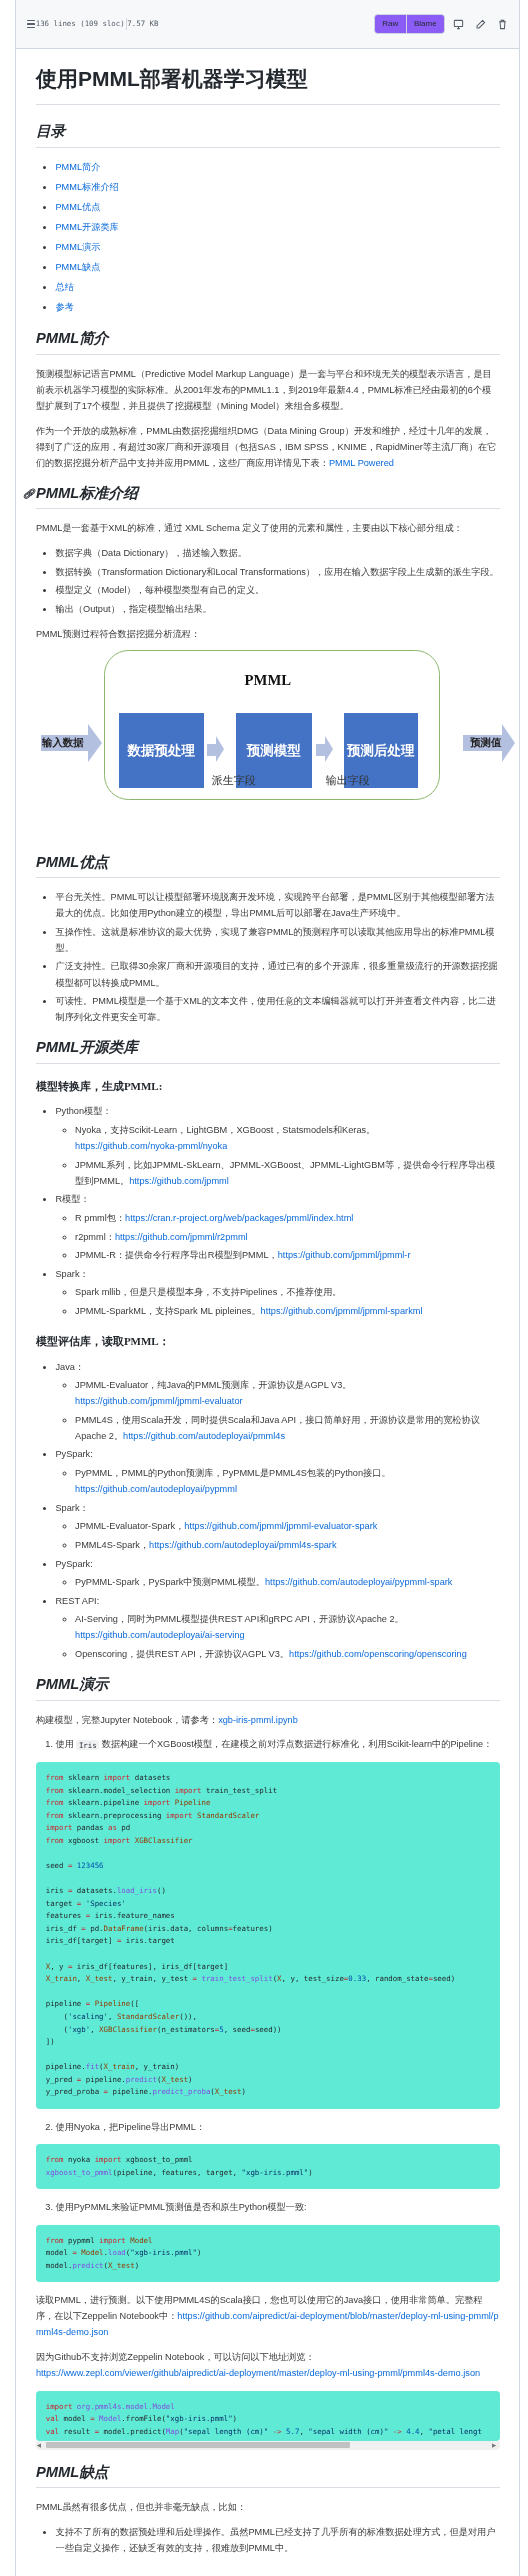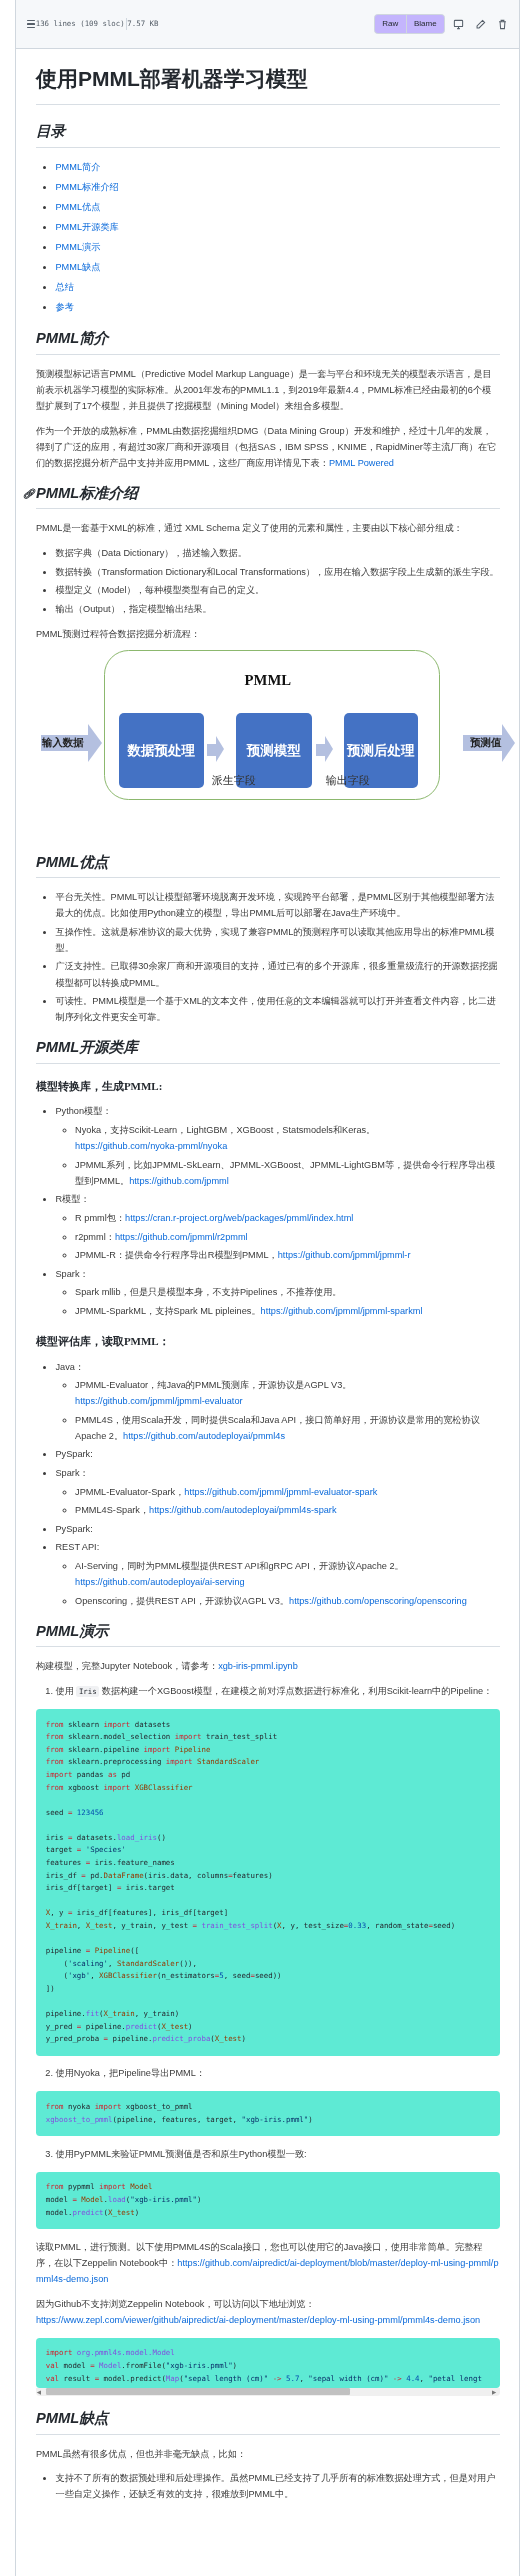--- a/index.html
+++ b/index.html
@@ -6,21 +6,21 @@
   html, body { width: 528px; background: #ffffff; }
   body { font-family: "Liberation Sans", "DejaVu Sans", sans-serif; color: #24292f; font-size: 8px; line-height: 1.6; }
   a, .link { color: #0969da; text-decoration: none; }
   .frame { margin-left: 15.3px; width: 505px; border-left: 0.6px solid #d0d7de; border-right: 0.6px solid #d0d7de; min-height: 2576px; }
   .file-header { height: 49px; background: #f6f8fa; border-bottom: 0.6px solid #d0d7de; display: flex; align-items: center; padding: 0 8.6px; }
   .file-header .meta { display: flex; align-items: center; gap: 1px; font-family: "DejaVu Sans Mono", monospace; font-size: 7.4px; color: #57606a; }
   .file-header .list-icon { width: 9.8px; height: 9.8px; display: inline-flex; flex-direction: column; justify-content: space-between; padding: 1.2px 0; }
   .file-header .list-icon span { display: block; height: 1.2px; background: #57606a; border-radius: 0.6px; margin-left: 2.5px; }
   .file-header .sep { width: 0.6px; height: 12.3px; background: #d0d7de; }
   .file-header .spacer { flex: 1; }
-  .btn-group { display: flex; border: 0.6px solid #d0d7de; border-radius: 3.7px; background: #c4b5fd; overflow: hidden; }
+  .btn-group { display: flex; border: 0.6px solid #d0d7de; border-radius: 3.7px; background: #8b5cf6; overflow: hidden; }
   .btn-group .btn { padding: 2.5px 7.4px; font-size: 8px; color: #24292f; border-right: 0.6px solid #d0d7de; cursor: pointer; }
   .btn-group .btn:last-child { border-right: none; }
   .icon-btn { width: 17px; height: 17px; margin-left: 4.9px; display: inline-flex; align-items: center; justify-content: center; cursor: pointer; }
   .icon-btn svg { width: 11px; height: 11px; stroke: #57606a; fill: none; stroke-width: 1.5; }
 
   .markdown { padding: 12.3px 19.6px 24.6px 19.6px; }
   h1.title { font-size: 21px; font-weight: bold; padding-bottom: 12px; border-bottom: 0.6px solid #d8dee4; margin-bottom: 17px; line-height: 1.25; margin-top: 4.9px; }
   h2 { font-size: 14.7px; font-weight: bold; padding-bottom: 6.1px; border-bottom: 0.6px solid #d8dee4; margin: 13px 0 11px 0; line-height: 1.25; position: relative; font-style: italic; }
   h2 .anchor { position: absolute; left: -13.5px; top: 3.7px; font-size: 9.8px; color: #24292f; }
   h3 { font-size: 11px; font-weight: bold; margin: 16px 0 9.8px 0; line-height: 1.25; font-family: Liberation Serif, serif; }
@@ -43,21 +43,21 @@
   .var { color: #953800; }
   .hscroll { height: 8.6px; background: #f0f0f0; border-radius: 0 0 3.7px 3.7px; margin: -9.8px 0 9.8px 0; position: relative; display: flex; align-items: center; }
   .hscroll .arrow-l, .hscroll .arrow-r { width: 6.1px; font-size: 5.5px; color: #777; text-align: center; }
   .hscroll .thumb { position: absolute; left: 9.8px; width: 304px; height: 6.8px; background: #c1c1c1; border-radius: 1.2px; top: 0.6px; }
   .hscroll .arrow-r { position: absolute; right: 2.5px; }
 
   
   .diagram { position: relative; width: 454px; height: 184px; margin: 6.1px auto 18.4px auto; }
   .diagram .outer { position: absolute; left: 63px; top: 0; width: 336px; height: 150px; border: 0.9px solid #8cb86e; border-radius: 24.6px; background: #fff; }
   .diagram .dtitle { position: absolute; left: 0; right: 0; top: 18.4px; text-align: center; font-family: "Liberation Serif", serif; font-size: 14.7px; font-weight: bold; color: #111; }
-  .diagram .box { position: absolute; top: 63px; height: 75px; background: #4472c4; border-radius: 5px; color: #fff; font-size: 13.5px; font-weight: bold; display: flex; align-items: center; justify-content: center; }
+  .diagram .box { position: absolute; top: 63px; height: 75px; background: #4472c4; border-radius: 0; color: #fff; font-size: 13.5px; font-weight: bold; display: flex; align-items: center; justify-content: center; }
   .diagram .arrow { position: absolute; }
   .diagram .arrow .shaft { position: absolute; background: #b4c0e0; }
   .diagram .arrow .head { position: absolute; width: 0; height: 0; border-top: solid transparent; border-bottom: solid transparent; border-left: solid #b4c0e0; }
   .diagram .arrow .alabel { position: absolute; font-size: 10.4px; font-weight: bold; color: #222; white-space: nowrap; }
   .diagram .sublabel { position: absolute; font-size: 11px; color: #333; font-family: "DejaVu Serif", serif; }
 </style>
 </head>
 <body>
 
 <div class="frame">
@@ -190,28 +190,34 @@
 
     <h3>模型评估库，读取PMML：</h3>
     <ul>
       <li><span>Java：</span>
         <ul>
           <li><span>JPMML-Evaluator，纯Java的PMML预测库，开源协议是AGPL V3。</span><br><a href="#">https://github.com/jpmml/jpmml-evaluator</a></li>
           <li><span>PMML4S，使用Scala开发，同时提供Scala和Java API，接口简单好用，开源协议是常用的宽松协议Apache 2。</span><a href="#">https://github.com/autodeployai/pmml4s</a></li>
         </ul>
       </li>
       <li><span>PySpark:</span>
+        <ul>
+          <li><span>PyPMML，PMML的Python预测库，PyPMML是PMML4S包装的Python接口。</span><br><a href="#">https://github.com/autodeployai/pypmml</a></li>
+        </ul>
       </li>
       <li><span>Spark：</span>
         <ul>
           <li><span>JPMML-Evaluator-Spark，</span><a href="#">https://github.com/jpmml/jpmml-evaluator-spark</a></li>
           <li><span>PMML4S-Spark，</span><a href="#">https://github.com/autodeployai/pmml4s-spark</a></li>
         </ul>
       </li>
       <li><span>PySpark:</span>
+        <ul>
+          <li><span>PyPMML-Spark，PySpark中预测PMML模型。</span><a href="#">https://github.com/autodeployai/pypmml-spark</a></li>
+        </ul>
       </li>
       <li><span>REST API:</span>
         <ul>
           <li><span>AI-Serving，同时为PMML模型提供REST API和gRPC API，开源协议Apache 2。</span><br><a href="#">https://github.com/autodeployai/ai-serving</a></li>
           <li><span>Openscoring，提供REST API，开源协议AGPL V3。</span><a href="#">https://github.com/openscoring/openscoring</a></li>
         </ul>
       </li>
     </ul>
 
     <h2>PMML演示</h2>

